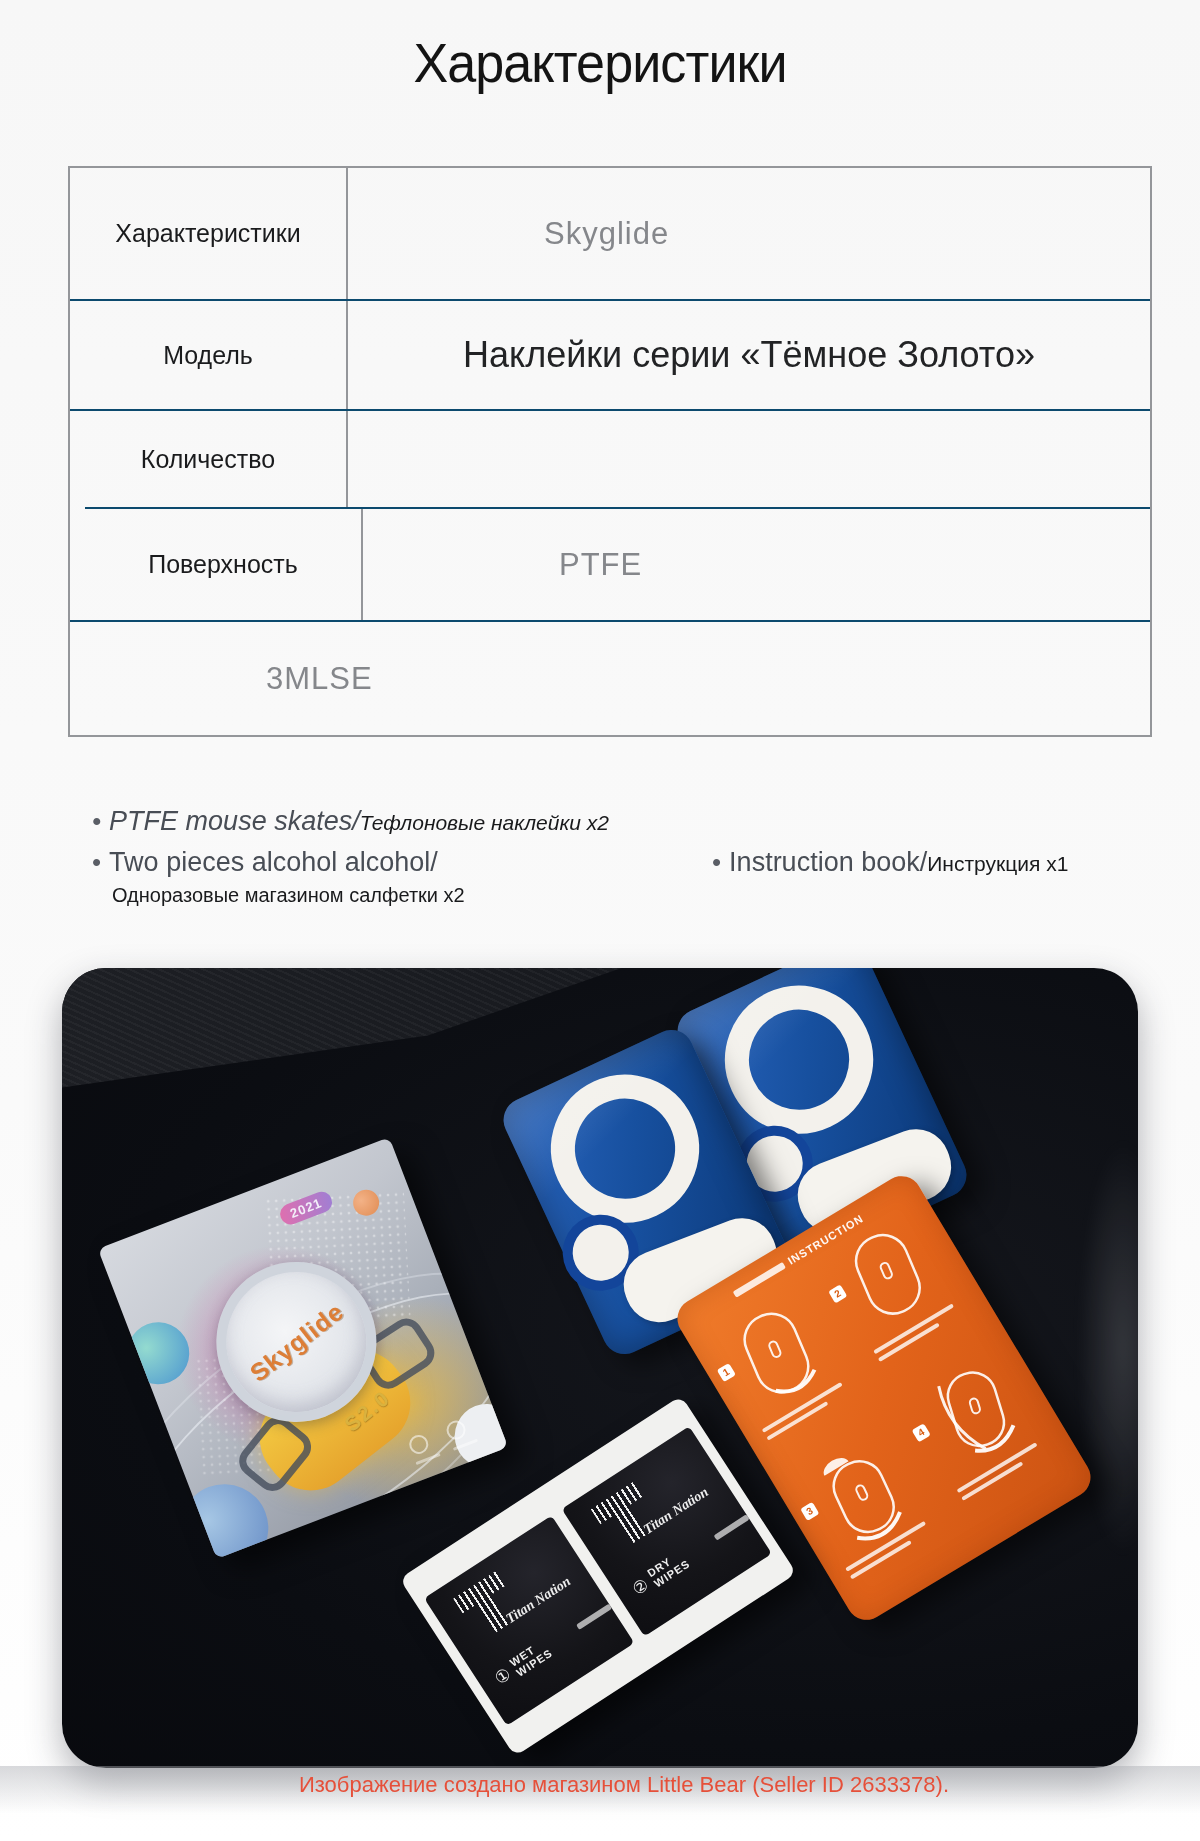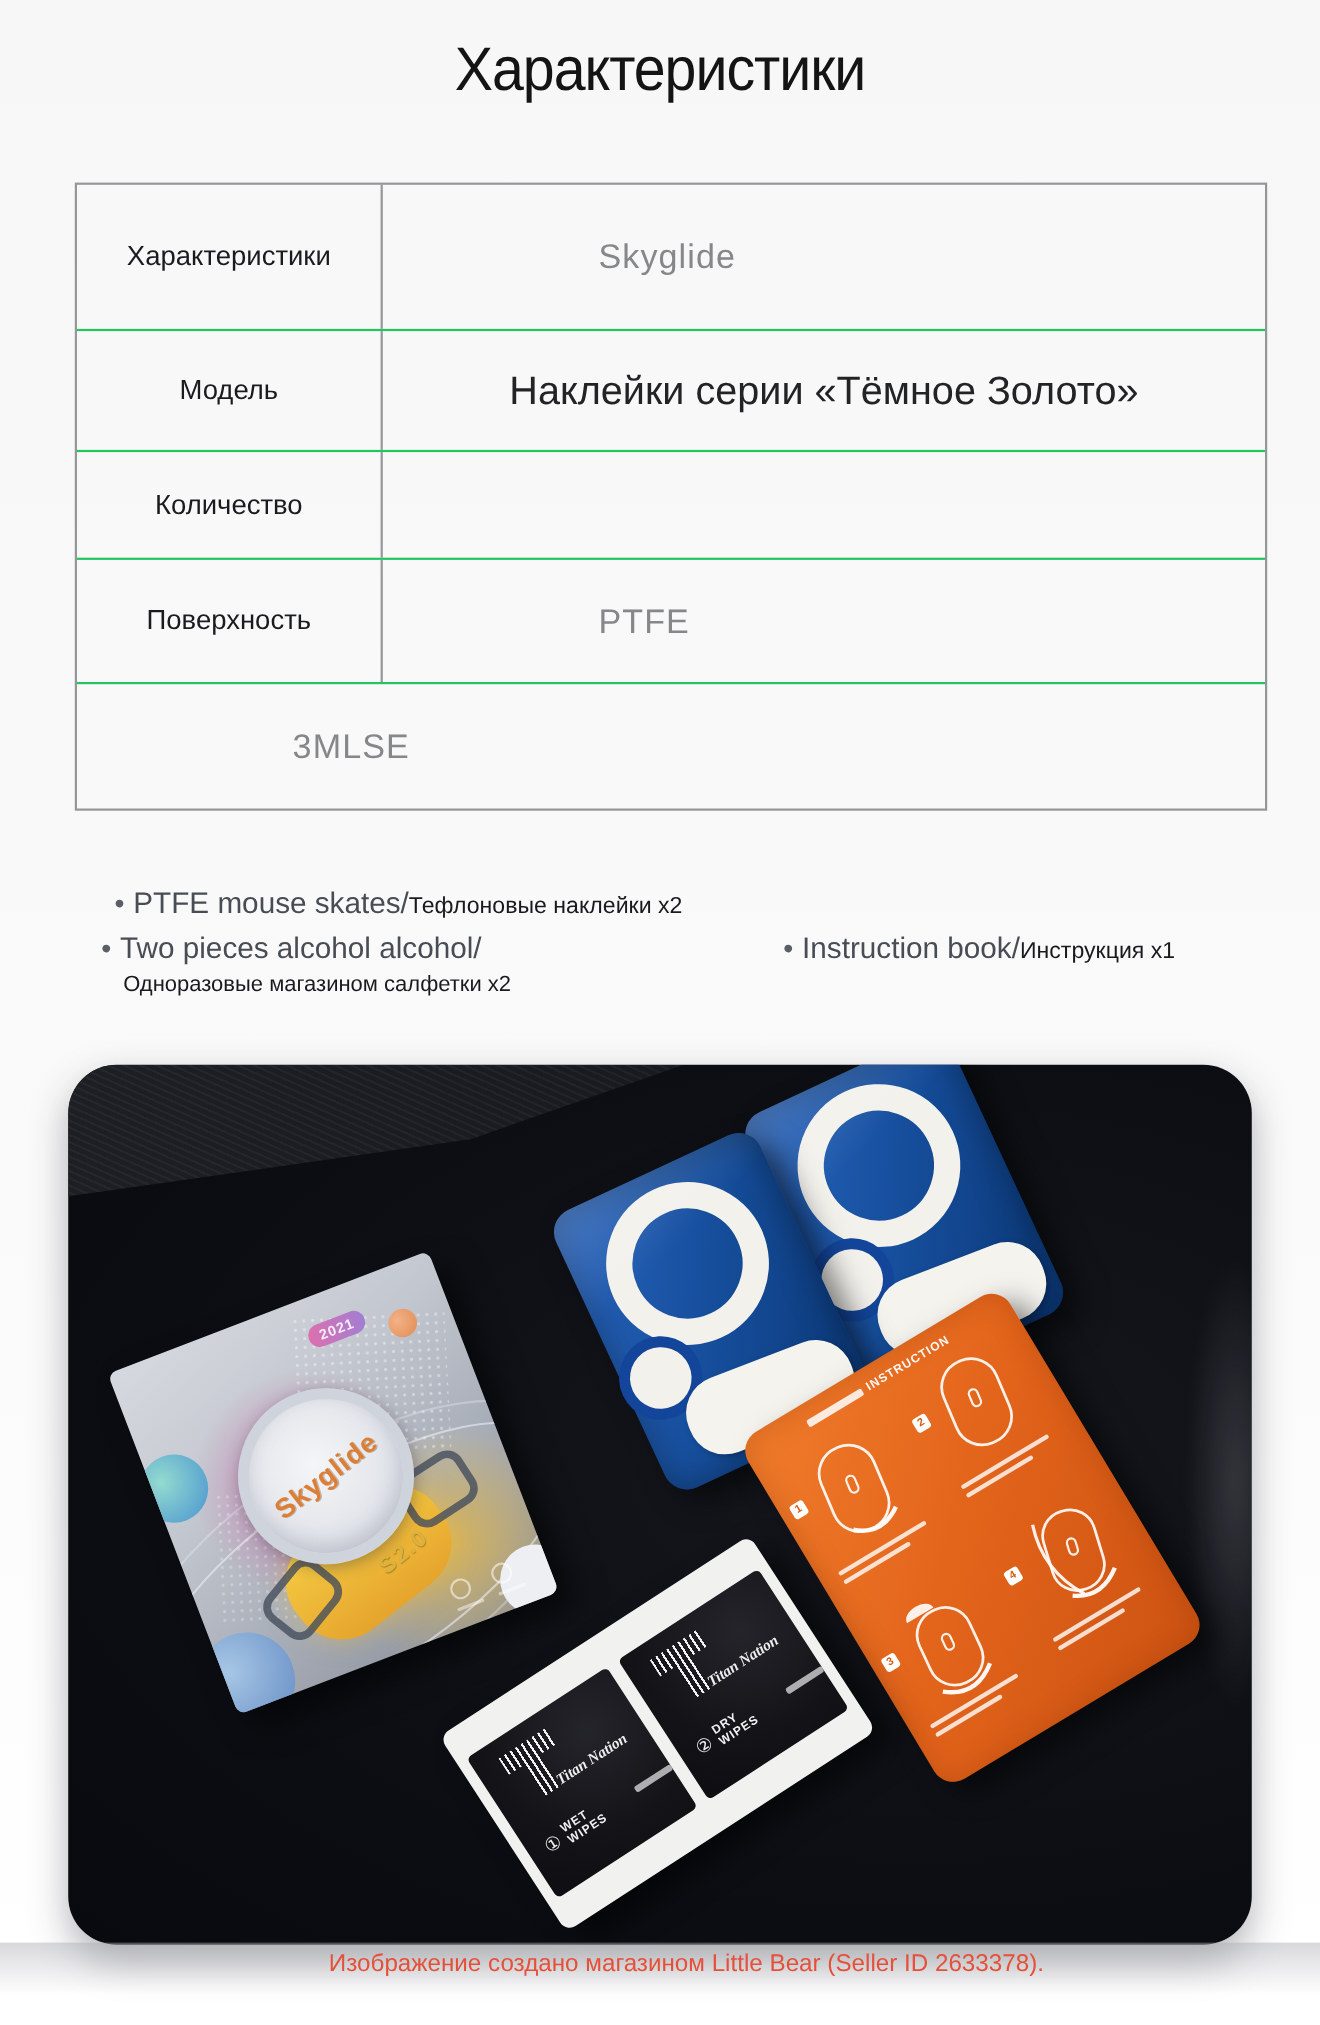--- a/index.html
+++ b/index.html
@@ -12,28 +12,28 @@
   .page-title{
     position:absolute;top:30px;left:0;width:1200px;text-align:center;
     font-size:56px;color:#141414;letter-spacing:-1px;font-weight:500;
     transform:scaleX(.93);
   }
   
   .spec-table{
     position:absolute;left:68px;top:166px;width:1080px;
     border:2px solid #94969a;border-collapse:collapse;background:transparent;
   }
-  .spec-row{display:flex;border-top:2px solid #22c55e;}
+  .spec-row{display:flex;border-top:2px solid #0c4a6e;}
   .spec-row:first-child{border-top:none;}
   .spec-label{
     width:276px;flex:0 0 276px;display:flex;align-items:center;justify-content:center;
     border-right:2px solid #94969a;color:#1a1b1d;font-size:25px;
   }
   .spec-value{flex:1;display:flex;align-items:center;}
-  .r1{height:131px;} .r2{height:108px;} .r3{height:96px;gap:48px;} .r4{height:111px;} .r5{height:113px;}
+  .r1{height:131px;} .r2{height:108px;} .r3{height:96px;gap:48px;} .r4{height:111px;margin-left:15px;} .r5{height:113px;}
   .val-muted{color:#85878b;font-size:31px;letter-spacing:1px;padding-left:196px;}
   .val-dark-center{color:#222325;font-size:36px;justify-content:center;}
   .val-dark{color:#222325;font-size:27px;padding-left:200px;}
   
   .bullets{position:absolute;left:0;top:0;width:1200px;}
   .bullet-line{position:absolute;white-space:nowrap;}
   .b-dot{color:#5a5e66;font-size:26px;margin-right:8px;}
   .b-en{color:#484d55;font-size:27px;}
   .b-ru{color:#191a1c;font-size:21px;}
   .b-ru-sub{color:#191a1c;font-size:20px;}
@@ -223,21 +223,21 @@
   <div class="spec-row r4">
     <div class="spec-label">Поверхность</div>
     <div class="spec-value val-muted">PTFE</div>
   </div>
   <div class="spec-row r5">
     <div class="spec-value val-muted">3MLSE</div>
   </div>
 </div>
 
 <div class="bullets">
-  <div class="bullet-line" style="left:104px;top:806px;">
+  <div class="bullet-line" style="left:92px;top:806px;font-style:italic;">
     <span class="b-dot">•</span><span class="b-en">PTFE mouse skates/</span><span class="b-ru">Тефлоновые наклейки x2</span>
   </div>
   <div class="bullet-line" style="left:92px;top:847px;">
     <span class="b-dot">•</span><span class="b-en">Two pieces alcohol alcohol/</span>
   </div>
   <div class="bullet-line" style="left:112px;top:884px;">
     <span class="b-ru-sub">Одноразовые магазином салфетки x2</span>
   </div>
   <div class="bullet-line" style="left:712px;top:847px;">
     <span class="b-dot">•</span><span class="b-en">Instruction book/</span><span class="b-ru">Инструкция x1</span>

